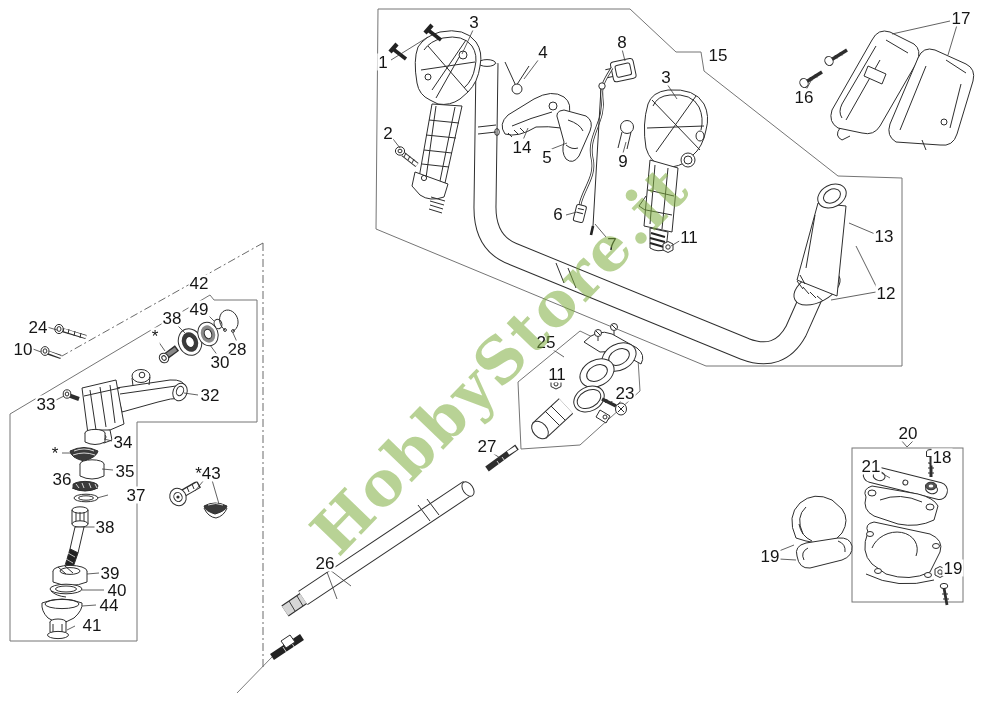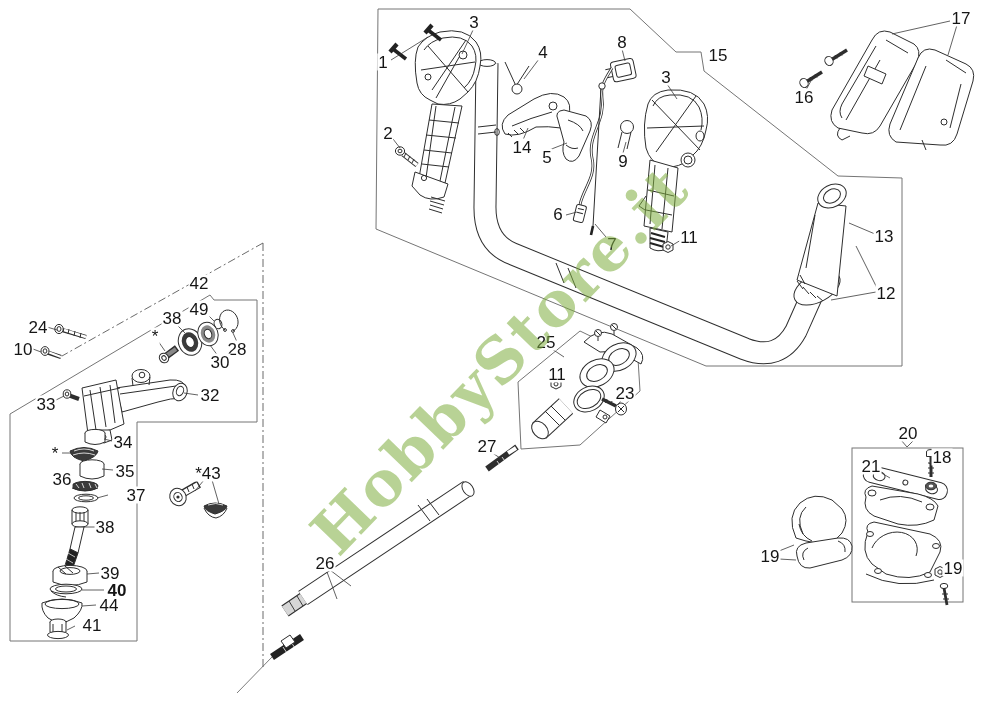--- a/index.html
+++ b/index.html
@@ -394,21 +394,21 @@
       <div class="callout" style="left: 46px; top: 404px;">33</div>
       <div class="callout" style="left: 210px; top: 395px;">32</div>
       <div class="callout" style="left: 155px; top: 336px;">*</div>
       <div class="callout" style="left: 123px; top: 442px;">34</div>
       <div class="callout" style="left: 55px; top: 453px;">*</div>
       <div class="callout" style="left: 125px; top: 471px;">35</div>
       <div class="callout" style="left: 62px; top: 479px;">36</div>
       <div class="callout" style="left: 136px; top: 495px;">37</div>
       <div class="callout" style="left: 105px; top: 527px;">38</div>
       <div class="callout" style="left: 110px; top: 573px;">39</div>
-      <div class="callout" style="left: 117px; top: 590px; font-weight: bold;">40</div>
+      <div class="callout" style="left: 117px; top: 590px;">40</div>
       <div class="callout" style="left: 109px; top: 605px;">44</div>
       <div class="callout" style="left: 92px; top: 625px;">41</div>
       <div class="callout" style="left: 208px; top: 473px;">*43</div>
       <div class="callout" style="left: 546px; top: 342px;">25</div>
       <div class="callout" style="left: 557px; top: 374px;">11</div>
       <div class="callout" style="left: 625px; top: 393px;">23</div>
       <div class="callout" style="left: 487px; top: 446px;">27</div>
       <div class="callout" style="left: 325px; top: 563px;">26</div>
       <div class="callout" style="left: 908px; top: 433px;">20</div>
       <div class="callout" style="left: 942px; top: 457px;">18</div>

